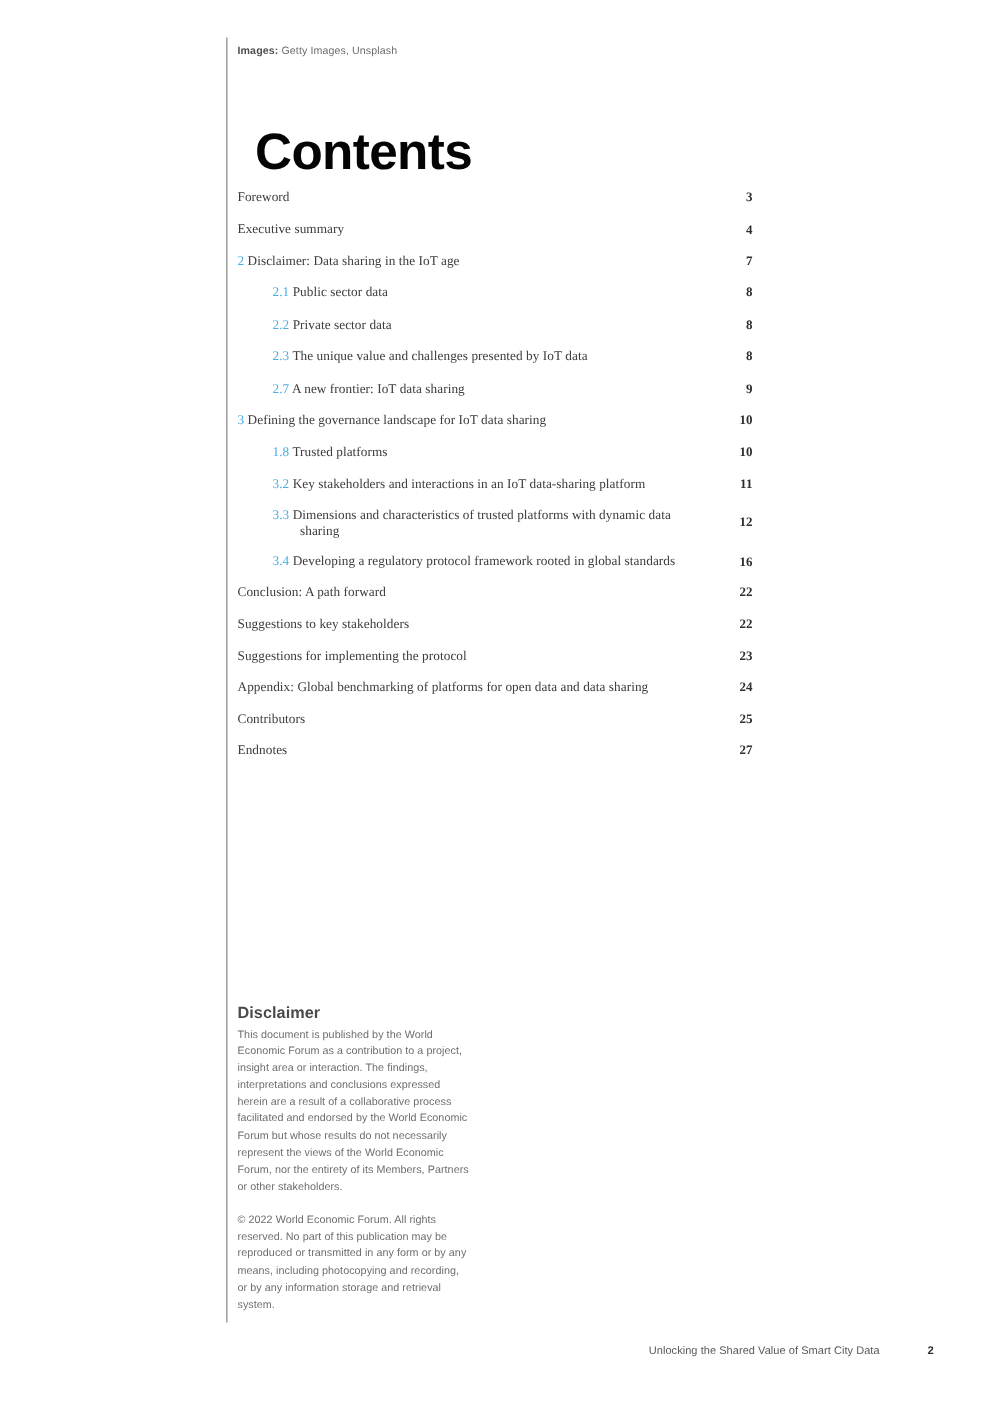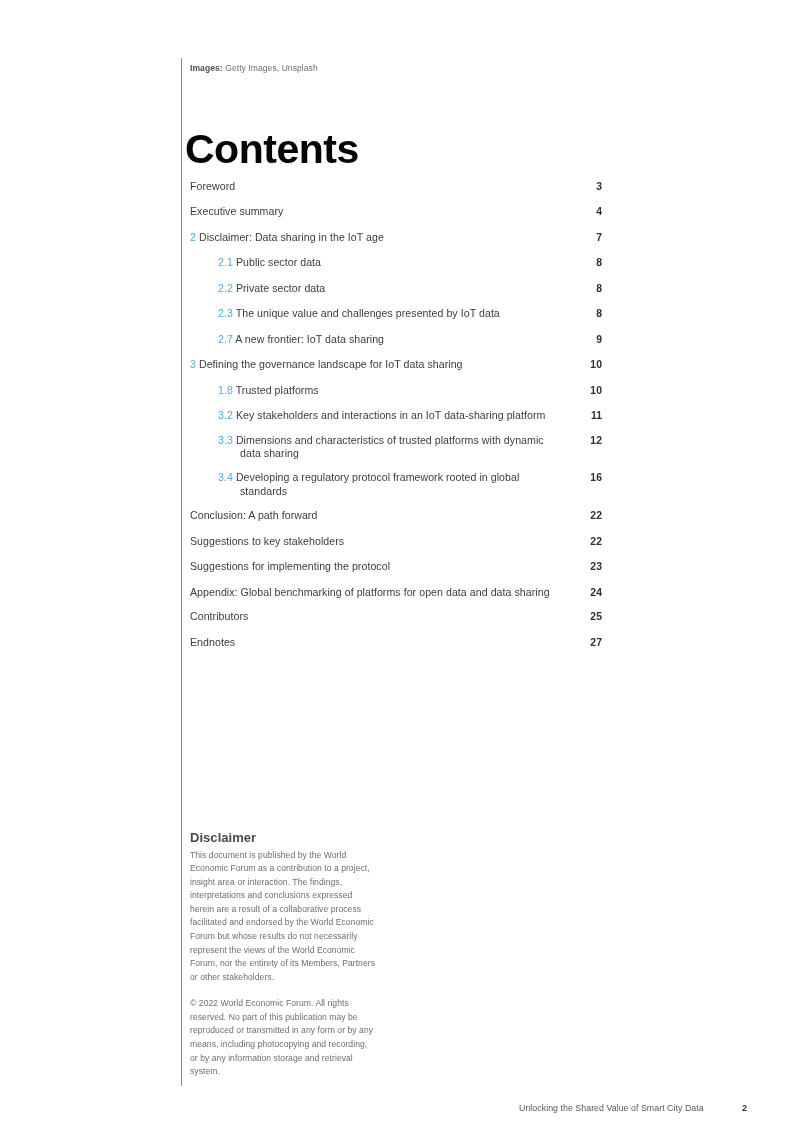--- a/index.html
+++ b/index.html
@@ -13,21 +13,20 @@
     position: relative;
     font-family: "Liberation Sans", sans-serif;
     -webkit-font-smoothing: antialiased;
   }
 
   .page {
     position: absolute;
     inset: 0;
     background: #ffffff;
     overflow: hidden;
-    margin-top: 28px;
   }
 
   
   .left-rule {
     position: absolute;
     left: 181px;
     top: 30px;
     width: 1px;
     height: 1028px;
     background: #8a8a8a;
@@ -42,45 +41,46 @@
     color: #6d6d6d;
     white-space: nowrap;
   }
   .credit .credit-label {
     color: #4f4f4f;
     font-weight: bold;
   }
 
   .page-title {
     position: absolute;
-    left: 185px;
+    left: 204px;
     top: 74px;
     font-size: 41px;
     line-height: 1;
     font-weight: bold;
     letter-spacing: -0.012em;
     color: #040404;
   }
 
   
   .toc {
     position: absolute;
     left: 190px;
     top: 152px;
     width: 412px;
   }
 
   .toc-row {
     display: flex;
-    align-items: flex-start;
+    align-items: center;
     justify-content: space-between;
     font-size: 10.6px;
     line-height: 1.27;
     color: #3c3c3c;
     letter-spacing: 0.005em;
+    font-family: Liberation Serif, serif;
   }
 
   .toc-row .toc-text {
     flex: 1 1 auto;
     padding-right: 12px;
   }
   .toc-row .toc-page {
     flex: 0 0 auto;
     width: 26px;
     text-align: right;

